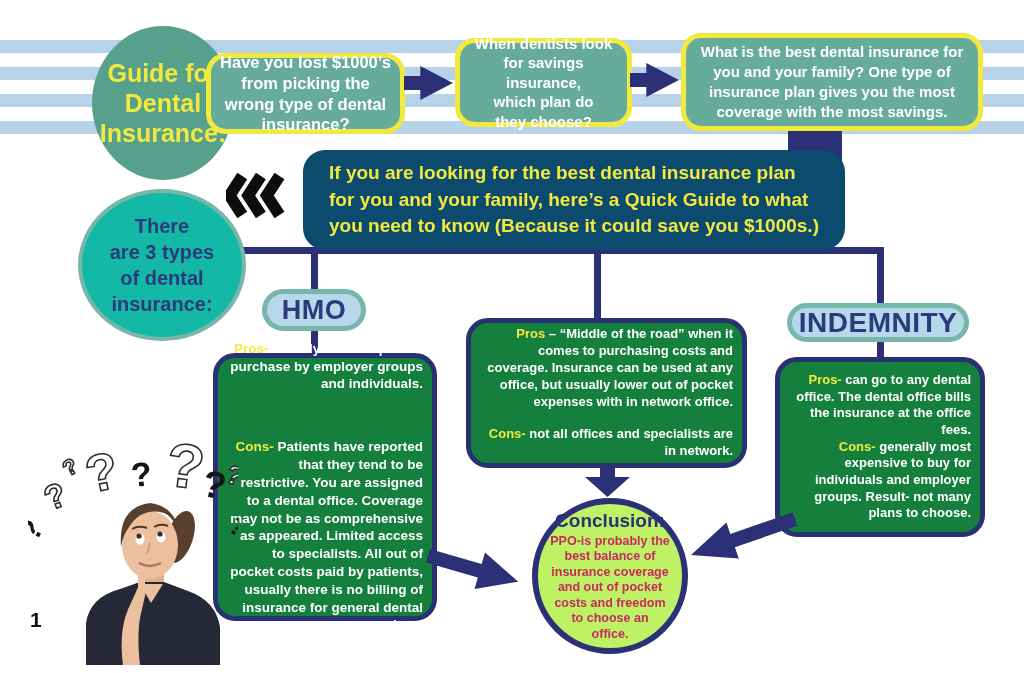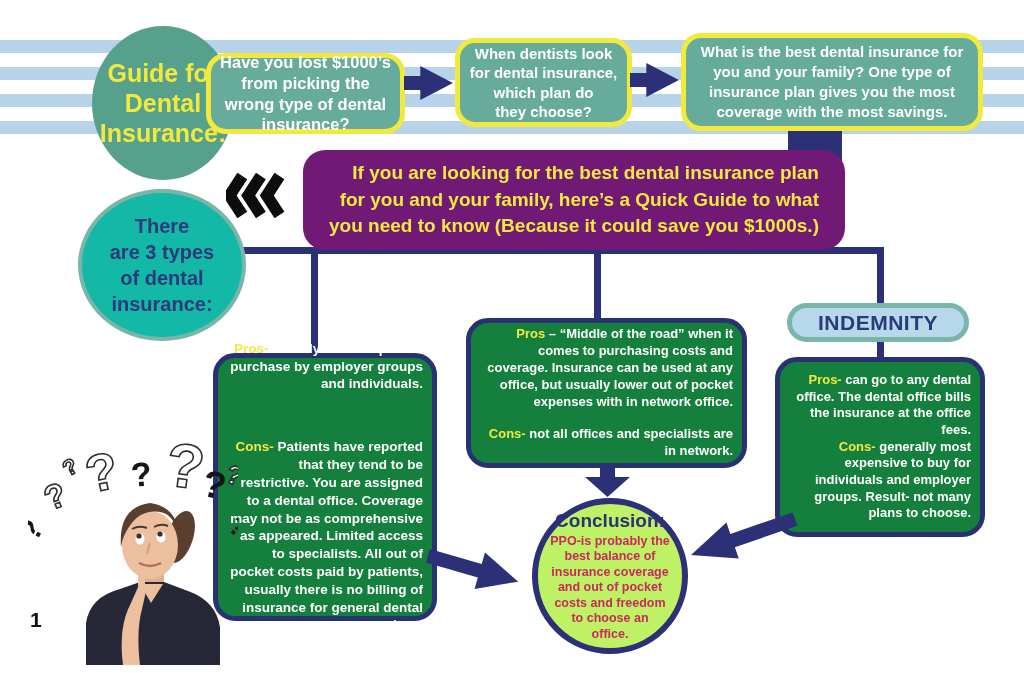--- a/index.html
+++ b/index.html
@@ -18,23 +18,23 @@
     color:#ffffff;text-align:center;display:flex;align-items:center;justify-content:center;
     box-sizing:border-box;z-index:2;white-space:pre-line;padding:2px 4px;
   }
   #qbox1{left:206px;top:33px;width:199px;height:81px;font-size:16.5px;line-height:1.27;margin-top:20px;}
   #qbox2{left:455px;top:38px;width:177px;height:89px;font-size:15px;line-height:1.3;}
   #qbox3{left:681px;top:33px;width:302px;height:98px;font-size:15px;line-height:1.33;}
   .flow-arrow{position:absolute;z-index:2;}
   .flow-arrow polygon,.big-arrow polygon{fill:#2b3077;}
   .connector-block{position:absolute;left:788px;top:122px;width:54px;height:42px;background:#2b3077;z-index:1;}
   .banner{
-    position:absolute;left:303px;top:150px;width:542px;height:100px;background:#701a75;
+    position:absolute;left:303px;top:150px;width:542px;height:100px;background:#0c4a6e;
     border-radius:22px;z-index:2;display:flex;align-items:center;justify-content:center;
-    text-align:right;color:#f2e93f;font-size:19px;line-height:1.4;white-space:pre-line;
+    text-align:left;color:#f2e93f;font-size:19px;line-height:1.4;white-space:pre-line;
   }
   .chevrons{position:absolute;left:226px;top:173px;z-index:2;}
   .chevrons polyline{fill:none;stroke:#0d0d0d;stroke-width:12;}
   .types-circle{
     position:absolute;left:78px;top:189px;width:160px;height:144px;border-radius:50%;
     background:#14b8a6;border:4px solid #79b6aa;z-index:3;display:flex;align-items:center;
     justify-content:center;text-align:center;color:#2b3a7a;font-size:20px;line-height:1.3;
     white-space:pre-line;box-sizing:content-box;
   }
   .tline{position:absolute;background:#2b3077;z-index:1;}
@@ -42,21 +42,21 @@
   #vline-hmo{left:311px;top:247px;width:7px;height:106px;}
   #vline-ppo{left:594px;top:247px;width:7px;height:71px;}
   #vline-ind{left:877px;top:247px;width:7px;height:110px;}
   .pill{
     position:absolute;background:#b7d7ea;border:5px solid #79b6aa;border-radius:26px;
     color:#2b3a7a;display:flex;align-items:center;justify-content:center;z-index:3;
     box-sizing:border-box;letter-spacing:0.5px;
   }
   #pill-hmo{left:262px;top:289px;width:104px;height:42px;font-size:27px;}
   #pill-ppo{left:551px;top:268px;width:92px;height:38px;font-size:24px;}
-  #pill-ind{left:787px;top:303px;width:182px;height:39px;font-size:21px;}
+  #pill-ind{left:787px;top:303px;width:182px;height:39px;font-size:28px;}
   .planbox{
     position:absolute;background:#15803d;border:5px solid #283271;border-radius:22px;
     color:#ffffff;text-align:right;z-index:2;box-sizing:border-box;
     display:flex;flex-direction:column;justify-content:center;padding:8px 9px;
   }
   #box-hmo{left:213px;top:353px;width:224px;height:268px;font-size:13.5px;line-height:1.32;gap:28px;}
   #box-ppo{left:466px;top:318px;width:281px;height:150px;font-size:13px;line-height:1.3;}
   #box-ind{left:775px;top:357px;width:210px;height:180px;font-size:13px;line-height:1.28;}
   .planbox p{margin:0;}
   .planbox p.gap{margin-bottom:17px;}
@@ -97,21 +97,21 @@
 wrong type of dental
 insurance?</span>
   </div>
 
   <svg class="flow-arrow" style="left:404px;top:63px" width="50" height="40" viewBox="0 0 46 40" preserveAspectRatio="none">
     <polygon points="0,13 15,13 15,3 45,20 15,37 15,27 0,27"></polygon>
   </svg>
 
   <div class="qbox" id="qbox2">
     <span>When dentists look
-for dental insurance,
+for savings insurance,
 which plan do
 they choose?</span>
   </div>
 
   <svg class="flow-arrow" style="left:630px;top:60px" width="50" height="40" viewBox="0 0 46 40" preserveAspectRatio="none">
     <polygon points="0,13 15,13 15,3 45,20 15,37 15,27 0,27"></polygon>
   </svg>
 
   <div class="qbox" id="qbox3">
     <span>What is the best dental insurance for
@@ -139,20 +139,23 @@
   <div class="tline" id="vline-ppo"></div>
   <div class="tline" id="vline-ind"></div>
 
   <div class="types-circle">
     <span>There
 are 3 types
 of dental
 insurance:</span>
   </div>
 
+  <div class="pill" id="pill-hmo">
+    <span>HMO</span>
+  </div>
   <div class="pill" id="pill-ind">
     <span>INDEMNITY</span>
   </div>
 
   <div class="planbox" id="box-hmo">
     <p class="gap">
       <span class="kw">Pros-</span><span> Usually the cheapest to purchase by employer groups and individuals.</span>
     </p>
     <p>
       <span class="kw">Cons-</span><span> Patients have reported that they tend to be restrictive. You are assigned to a dental office. Coverage may not be as comprehensive as appeared. Limited access to specialists. All out of pocket costs paid by patients, usually there is no billing of insurance for general dental services.</span>

